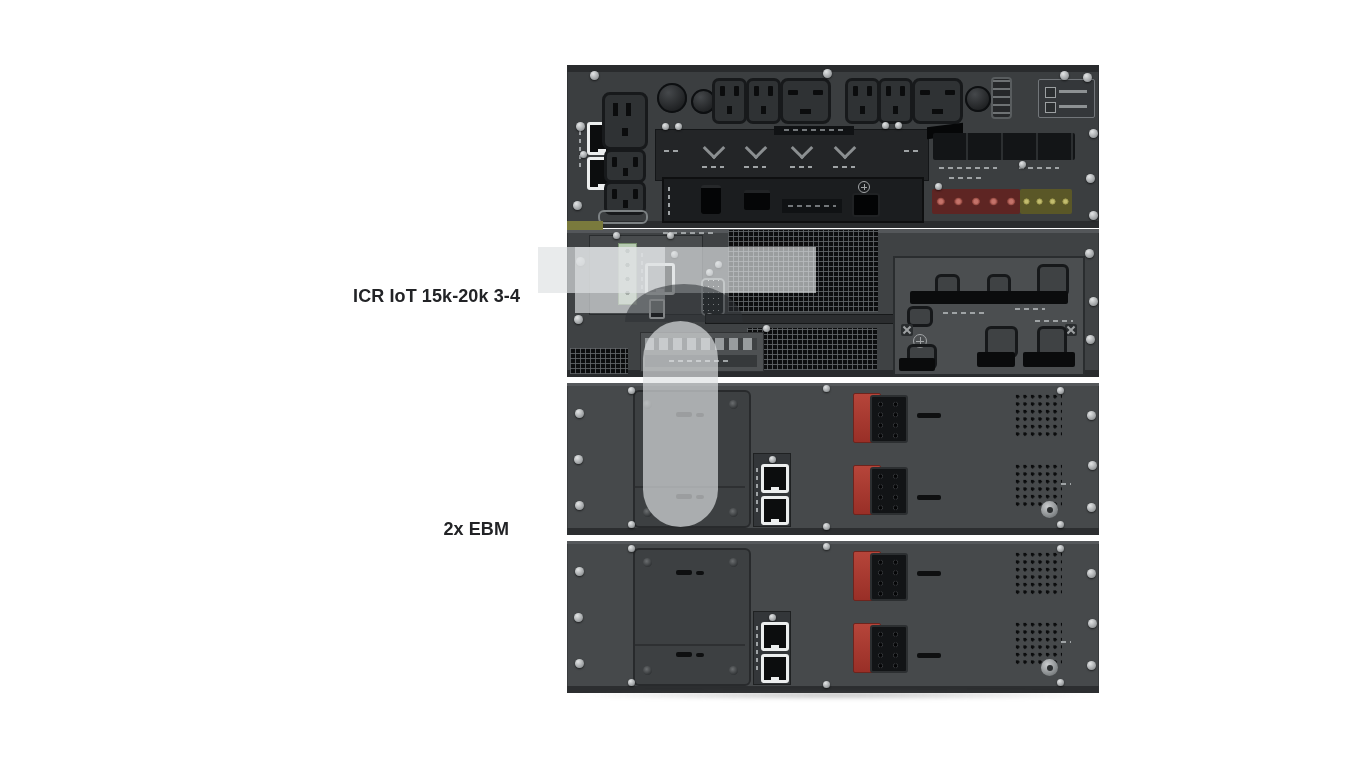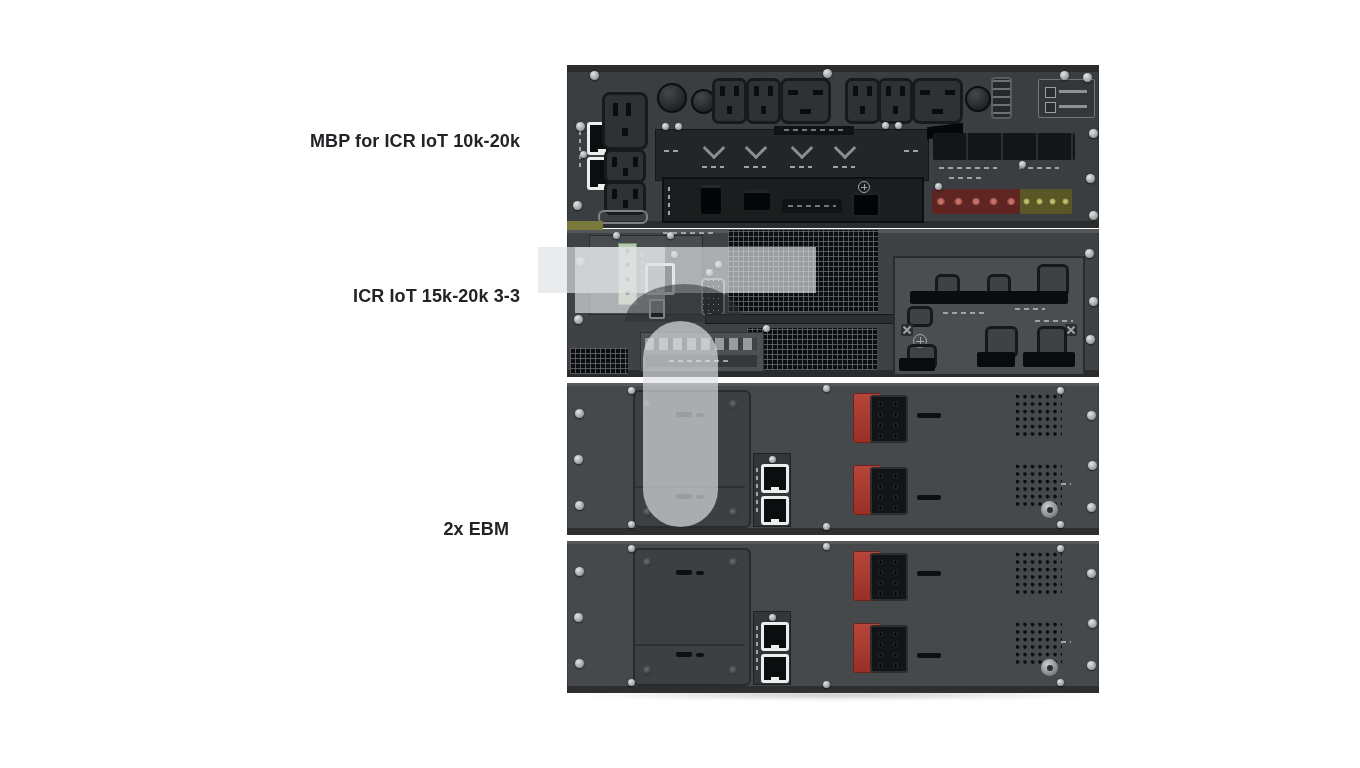--- a/index.html
+++ b/index.html
@@ -53,22 +53,21 @@
   .cplus::after{content:"";position:absolute;top:50%;left:2px;right:2px;height:1px;margin-top:-.5px;background:#a2a5a7;}
   .usb{background:#0c0d0e;border:2px solid #e8eaea;border-radius:2px;}
   .wm-light{background:rgba(222,225,227,.68);}
   .wm-dark{background:rgba(46,50,52,.55);}
 </style>
 </head>
 <body>
 
 <div id="stage">
 
-  <div class="devlabel" style="right:840px;top:131px;">MBP for ICR IoT 10k-20k</div>
-  <div class="devlabel" style="right:840px;top:286px;">ICR IoT 15k-20k 3-3</div>
+  <div class="devlabel" style="right:840px;top:286px;">ICR IoT 15k-20k 3-4</div>
   <div class="devlabel" style="right:851px;top:519px;">2x EBM</div>
 
   <div class="unit" id="mbp">
     <div class="a" style="left:0;top:0;width:532px;height:7px;background:#292b2d;"></div>
     <div class="a" style="left:0;top:156px;width:532px;height:7px;background:#2a2c2e;"></div>
 
     <div class="a microtext v" style="left:12px;top:58px;height:44px;"></div>
     <div class="a rj45" style="left:20px;top:57px;width:24px;height:27px;"></div>
     <div class="a rj45" style="left:20px;top:92px;width:24px;height:27px;"></div>
     <div class="a screw sm" style="left:13px;top:86px;"></div>

